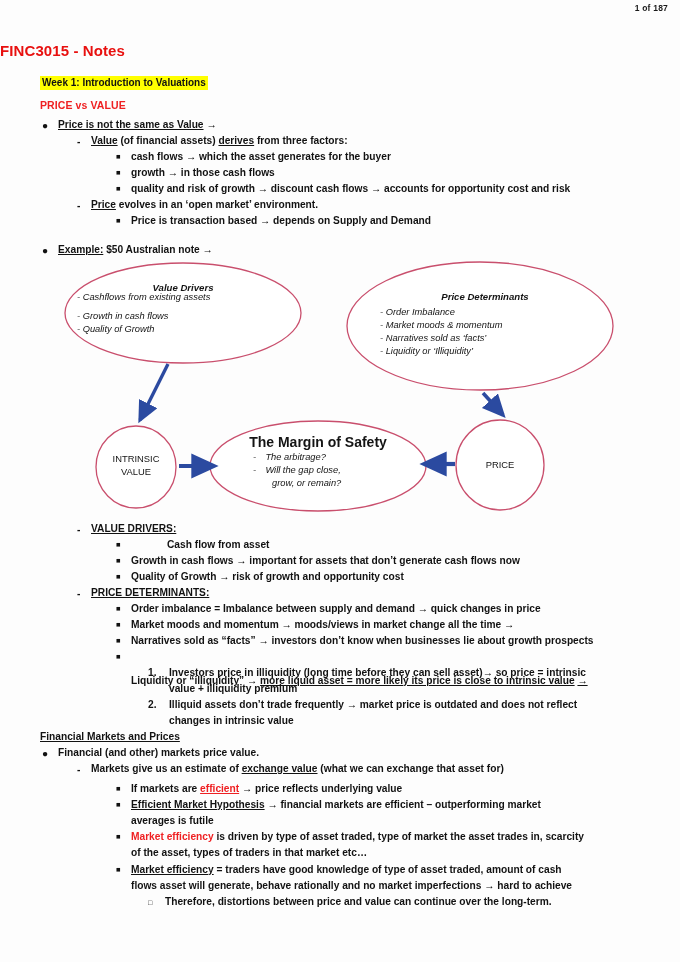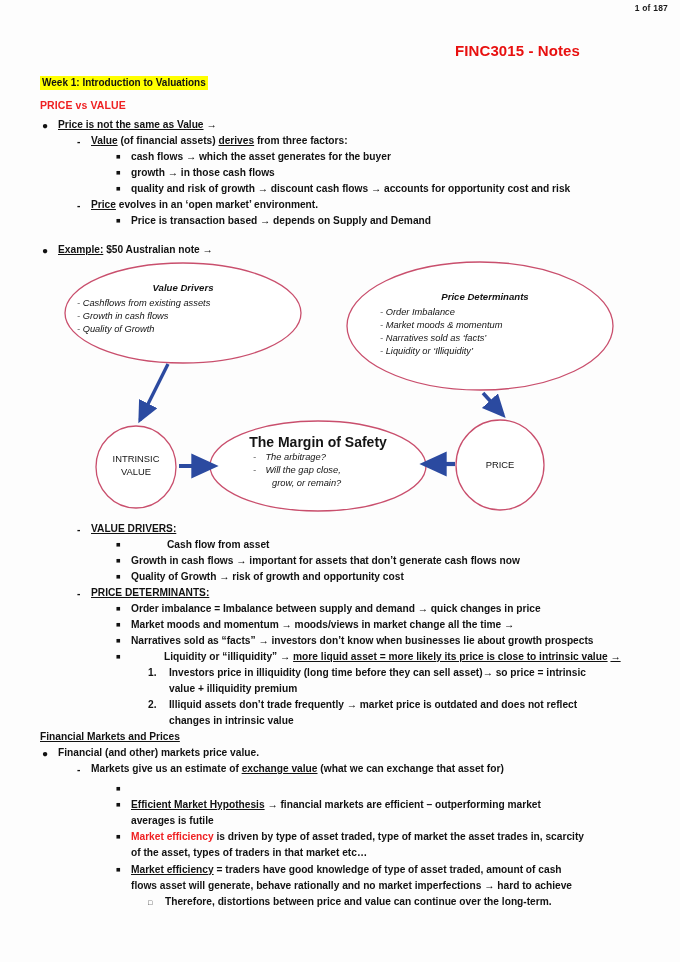--- a/index.html
+++ b/index.html
@@ -31,21 +31,21 @@
     font-size: 8.5px;
     font-weight: bold;
     color: #1a1a1a;
     letter-spacing: 0.2px;
   }
   .doc-title {
     position: absolute;
     top: 42px;
     left: 0;
     width: 580px;
-    text-align: right;
+    text-align: left;
     font-size: 15px;
     font-weight: bold;
     color: #e8100f;
     letter-spacing: 0.1px;
   }
 
   
   .week-heading {
     position: absolute;
     top: 76px;
@@ -205,21 +205,21 @@
       <line x1="113" y1="106" x2="85" y2="162" stroke="#2b4aa0" stroke-width="3.4" marker-end="url(#arw)"></line>
 
       <line x1="428" y1="135" x2="448" y2="157" stroke="#2b4aa0" stroke-width="3.6" marker-end="url(#arw)"></line>
 
       <line x1="124" y1="208" x2="159" y2="208" stroke="#2b4aa0" stroke-width="4.2" marker-end="url(#arw)"></line>
 
       <line x1="400" y1="206" x2="369" y2="206" stroke="#2b4aa0" stroke-width="4.2" marker-end="url(#arw)"></line>
     </svg>
 
     <div class="ell-text ell-title" style="left:48px; top:24px; width:160px;">Value Drivers</div>
-    <div class="ell-text ell-item" style="left:22px; top:39px;">- Cashflows from existing assets</div>
+    <div class="ell-text ell-item" style="left:22px; top:33px;">- Cashflows from existing assets</div>
     <div class="ell-text ell-item" style="left:22px; top:52px;">- Growth in cash flows</div>
     <div class="ell-text ell-item" style="left:22px; top:65px;">- Quality of Growth</div>
 
     <div class="ell-text ell-title" style="left:345px; top:33px; width:170px;">Price Determinants</div>
     <div class="ell-text ell-item" style="left:325px; top:48px;">- Order Imbalance</div>
     <div class="ell-text ell-item" style="left:325px; top:61px;">- Market moods &amp; momentum</div>
     <div class="ell-text ell-item" style="left:325px; top:74px;">- Narratives sold as ‘facts’</div>
     <div class="ell-text ell-item" style="left:325px; top:87px;">- Liquidity or ‘Illiquidity’</div>
 
     <div class="node-label" style="left:41px; top:195px; width:80px;">INTRINSIC</div>
@@ -251,21 +251,21 @@
   <div class="marker" style="left:116px; top:603px; font-size:7.5px;">■</div>
   <div class="line" style="left:131px; top:603px;">Order imbalance = Imbalance between supply and demand → quick changes in price</div>
 
   <div class="marker" style="left:116px; top:619px; font-size:7.5px;">■</div>
   <div class="line" style="left:131px; top:619px;">Market moods and momentum → moods/views in market change all the time →</div>
 
   <div class="marker" style="left:116px; top:635px; font-size:7.5px;">■</div>
   <div class="line" style="left:131px; top:635px;">Narratives sold as “facts” → investors don’t know when businesses lie about growth prospects</div>
 
   <div class="marker" style="left:116px; top:651px; font-size:7.5px;">■</div>
-  <div class="line" style="left:131px; top:651px;margin-left:33px;">
+  <div class="line" style="left:131px; top:675px;">
     <span>Liquidity or “illiquidity” →</span>
     <span class="u">more liquid asset = more likely its price is close to intrinsic value</span>
     <span class="u">→</span>
   </div>
 
   <div class="marker" style="left:148px; top:667px;">1.</div>
   <div class="line" style="left:169px; top:667px;">Investors price in illiquidity (long time before they can sell asset)→ so price = intrinsic</div>
   <div class="line" style="left:169px; top:683px;">value + illiquidity premium</div>
 
   <div class="marker" style="left:148px; top:699px;">2.</div>
@@ -278,20 +278,23 @@
   <div class="line" style="left:58px; top:747px;">Financial (and other) markets price value.</div>
 
   <div class="marker" style="left:77px; top:764px;">-</div>
   <div class="line" style="left:91px; top:763px;">
     <span>Markets give us an estimate of</span>
     <span class="u">exchange value</span>
     <span>(what we can exchange that asset for)</span>
   </div>
 
   <div class="marker" style="left:116px; top:783px; font-size:7.5px;">■</div>
+  <div class="line" style="left:131px; top:783px;">
+    <span>If markets are </span><span class="redu">efficient</span><span> → price reflects underlying value</span>
+  </div>
 
   <div class="marker" style="left:116px; top:799px; font-size:7.5px;">■</div>
   <div class="line" style="left:131px; top:799px;">
     <span class="u">Efficient Market Hypothesis</span><span> → financial markets are efficient – outperforming market</span>
   </div>
   <div class="line" style="left:131px; top:815px;">averages is futile</div>
 
   <div class="marker" style="left:116px; top:831px; font-size:7.5px;">■</div>
   <div class="line" style="left:131px; top:831px;">
     <span class="red">Market efficiency</span><span> is driven by type of asset traded, type of market the asset trades in, scarcity</span>

